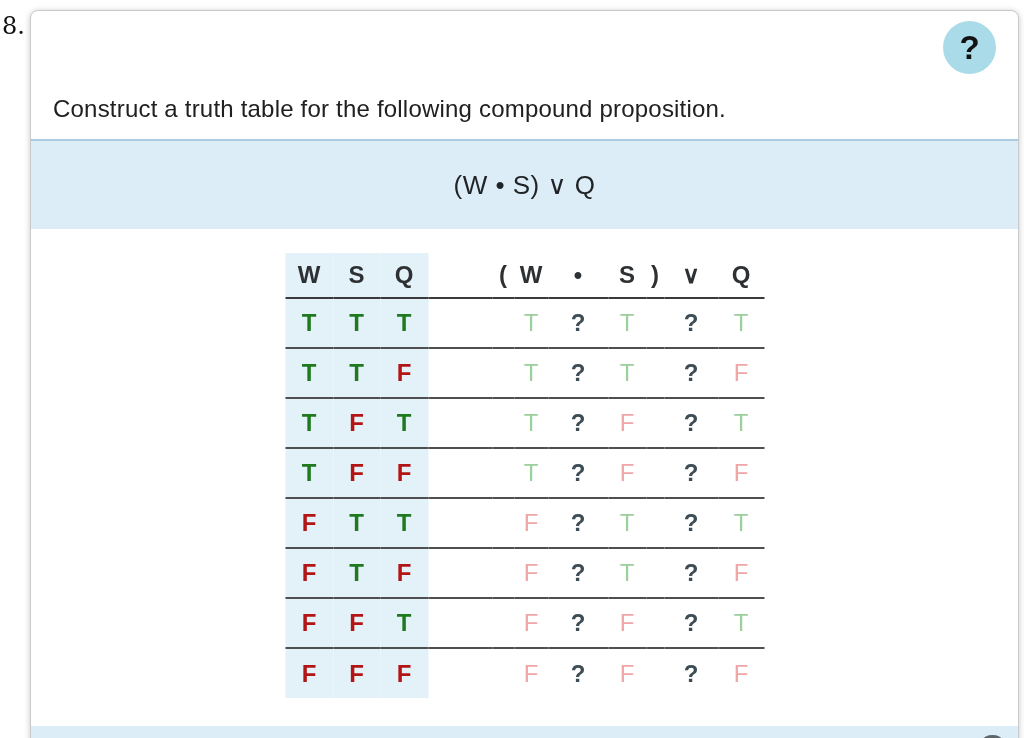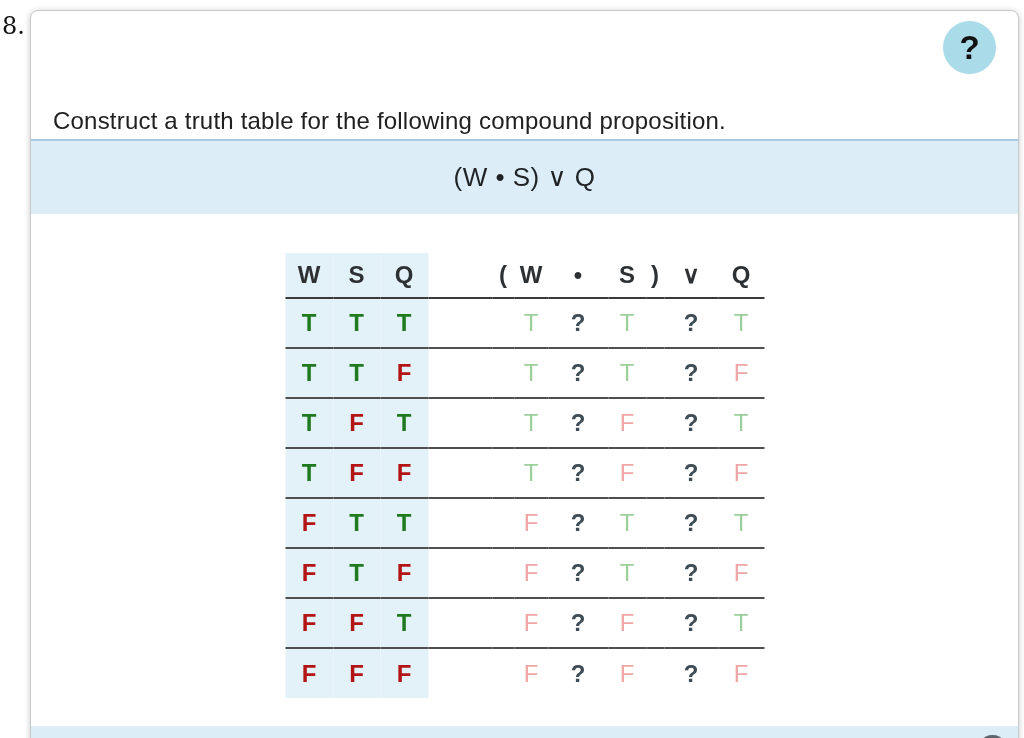--- a/index.html
+++ b/index.html
@@ -40,24 +40,23 @@
     display:flex;align-items:center;justify-content:center;
     cursor:pointer;
   }
   .help-btn span{
     font-size:33px;font-weight:700;color:#121212;line-height:1;
   }
   .prompt{
     position:absolute;left:22px;top:84px;
     font-size:24px;color:#202020;letter-spacing:0.2px;
     white-space:nowrap;
-    margin-top:12px;
   }
   .banner{
-    position:absolute;left:0;top:128px;width:100%;height:75px;
+    position:absolute;left:0;top:128px;width:100%;height:90px;
     background:var(--banner-bg,#ddedf7);
     border-top:2px solid var(--banner-border,#a9cbe2);
     display:flex;align-items:center;justify-content:center;
     font-size:26px;color:#1f2326;letter-spacing:0.5px;
   }
   table.truth-table{
     position:absolute;top:242px;left:50%;transform:translateX(-50%);
     border-collapse:collapse;table-layout:fixed;width:479px;
     font-size:24px;
   }

